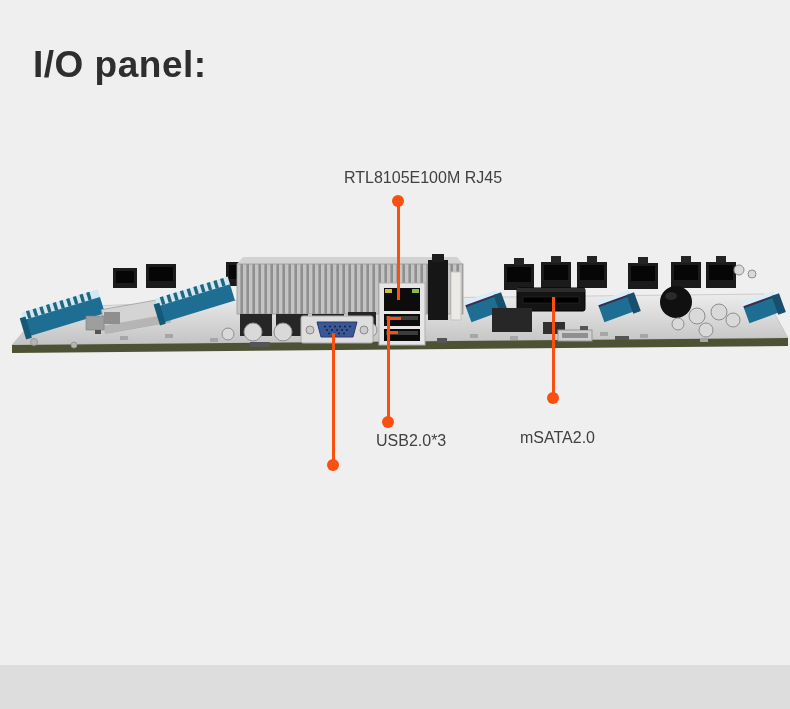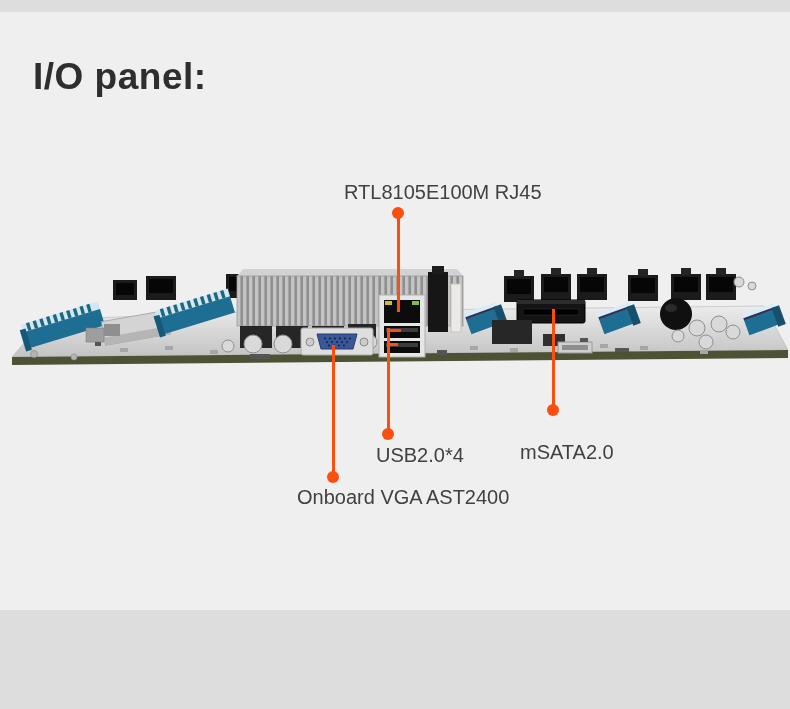--- a/index.html
+++ b/index.html
@@ -1,26 +1,26 @@
 <!DOCTYPE html>
 <html style="--background: #efefef; --accent: #fa4f0e; --title-color: #2e2e2e; --label-color: #414141; --pcb-edge-color: #4c5233; --slot-blue: #1e6e94;"><head>
 <meta charset="utf-8">
 <style>
   :root{
     --background:#efefef; --accent:#fa4f0e; --title-color:#2e2e2e;
     --label-color:#414141; --pcb-edge-color:#4c5233; --slot-blue:#1e6e94;
   }
   *{box-sizing:border-box;margin:0;padding:0}
   body{background:#ddd}
-  .stage{position:relative;width:790px;height:598px;background:var(--background);
-         font-family:"Liberation Sans",sans-serif;overflow:hidden;margin:12px auto}
+  .stage{position:relative;width:790px;height:665px;background:var(--background);
+         font-family:"Liberation Sans",sans-serif;overflow:hidden;margin:0 auto}
   .page-title{position:absolute;left:33px;top:46px;font-size:37px;line-height:1;
          font-weight:bold;color:var(--title-color);letter-spacing:.5px}
   .board-svg{position:absolute;left:0;top:250px;width:790px;height:110px;display:block}
-  .clabel{position:absolute;color:var(--label-color);font-size:20px;line-height:1.2;
+  .clabel{position:absolute;color:var(--label-color);font-size:16px;line-height:1.2;
          white-space:nowrap;z-index:6}
   .dot{position:absolute;width:12px;height:12px;border-radius:50%;
          background:var(--accent);z-index:7}
   .vline{position:absolute;width:3px;background:var(--accent);z-index:5}
   .hline{position:absolute;height:3px;background:var(--accent);z-index:5}
 </style>
 </head>
 <body>
 
 <div class="stage">
@@ -273,19 +273,18 @@
   <div class="vline" style="left:397px;top:205px;height:95px"></div>
 
   <div class="vline" style="left:552px;top:297px;height:97px"></div>
   <div class="dot" style="left:547px;top:392px"></div>
   <span class="clabel" style="left:520px;top:428px">mSATA2.0</span>
 
   <div class="hline" style="left:387px;top:317px;width:14px"></div>
   <div class="hline" style="left:387px;top:331px;width:11px"></div>
   <div class="vline" style="left:387px;top:316px;height:102px"></div>
   <div class="dot" style="left:382px;top:416px"></div>
-  <span class="clabel" style="left:376px;top:431px">USB2.0*4</span>
+  <span class="clabel" style="left:376px;top:431px">USB2.0*3</span>
 
   <div class="vline" style="left:332px;top:333px;height:128px"></div>
   <div class="dot" style="left:327px;top:459px"></div>
-  <span class="clabel" style="left:297px;top:473px">Onboard VGA AST2400</span>
 
 </div>
 
 </body></html>

